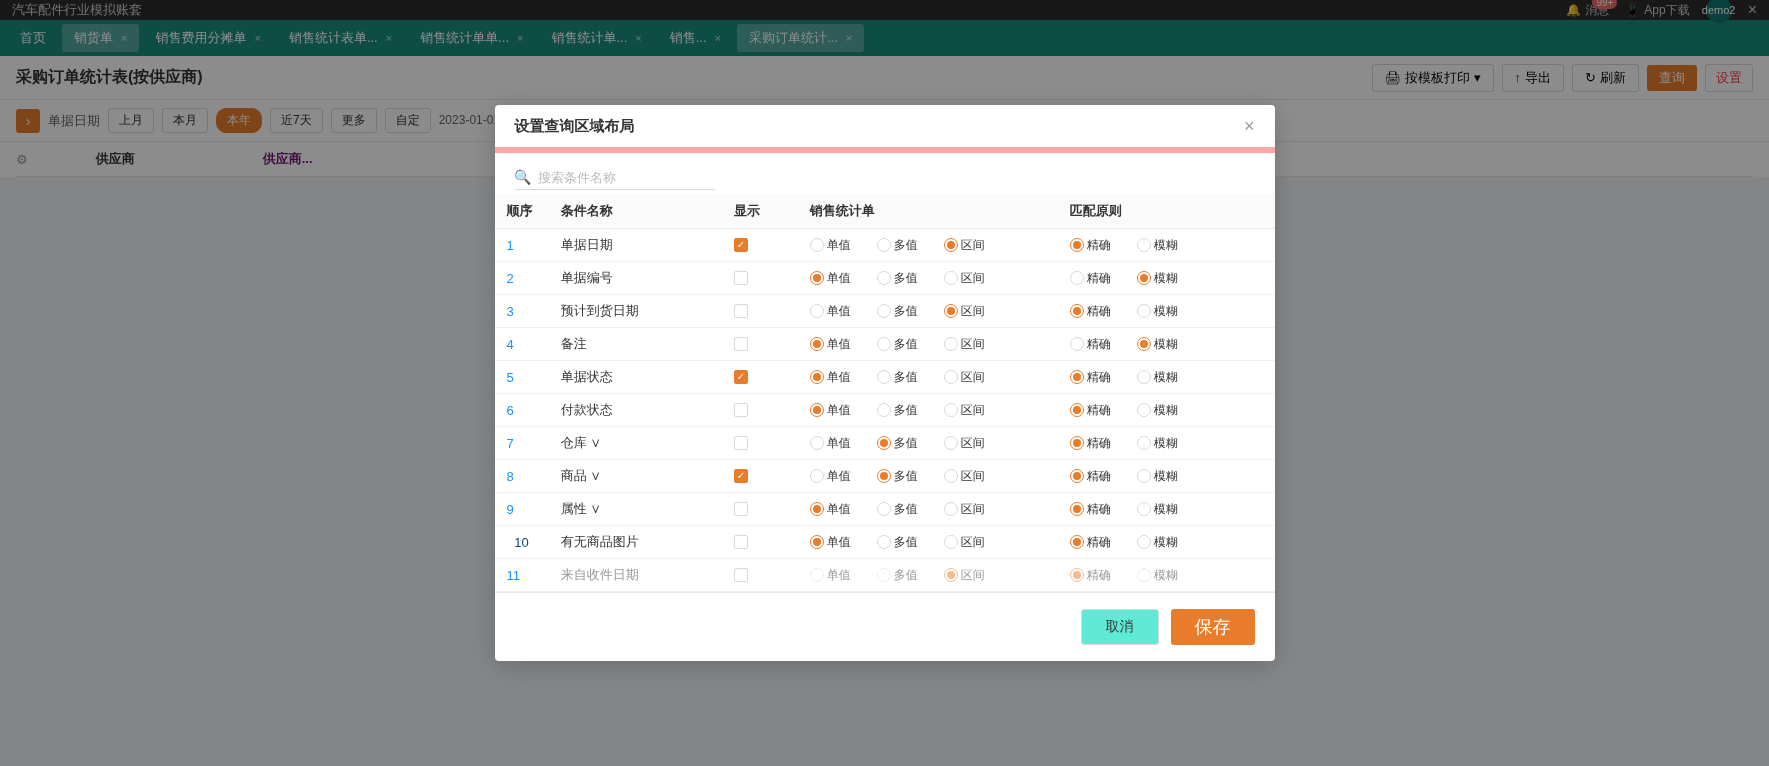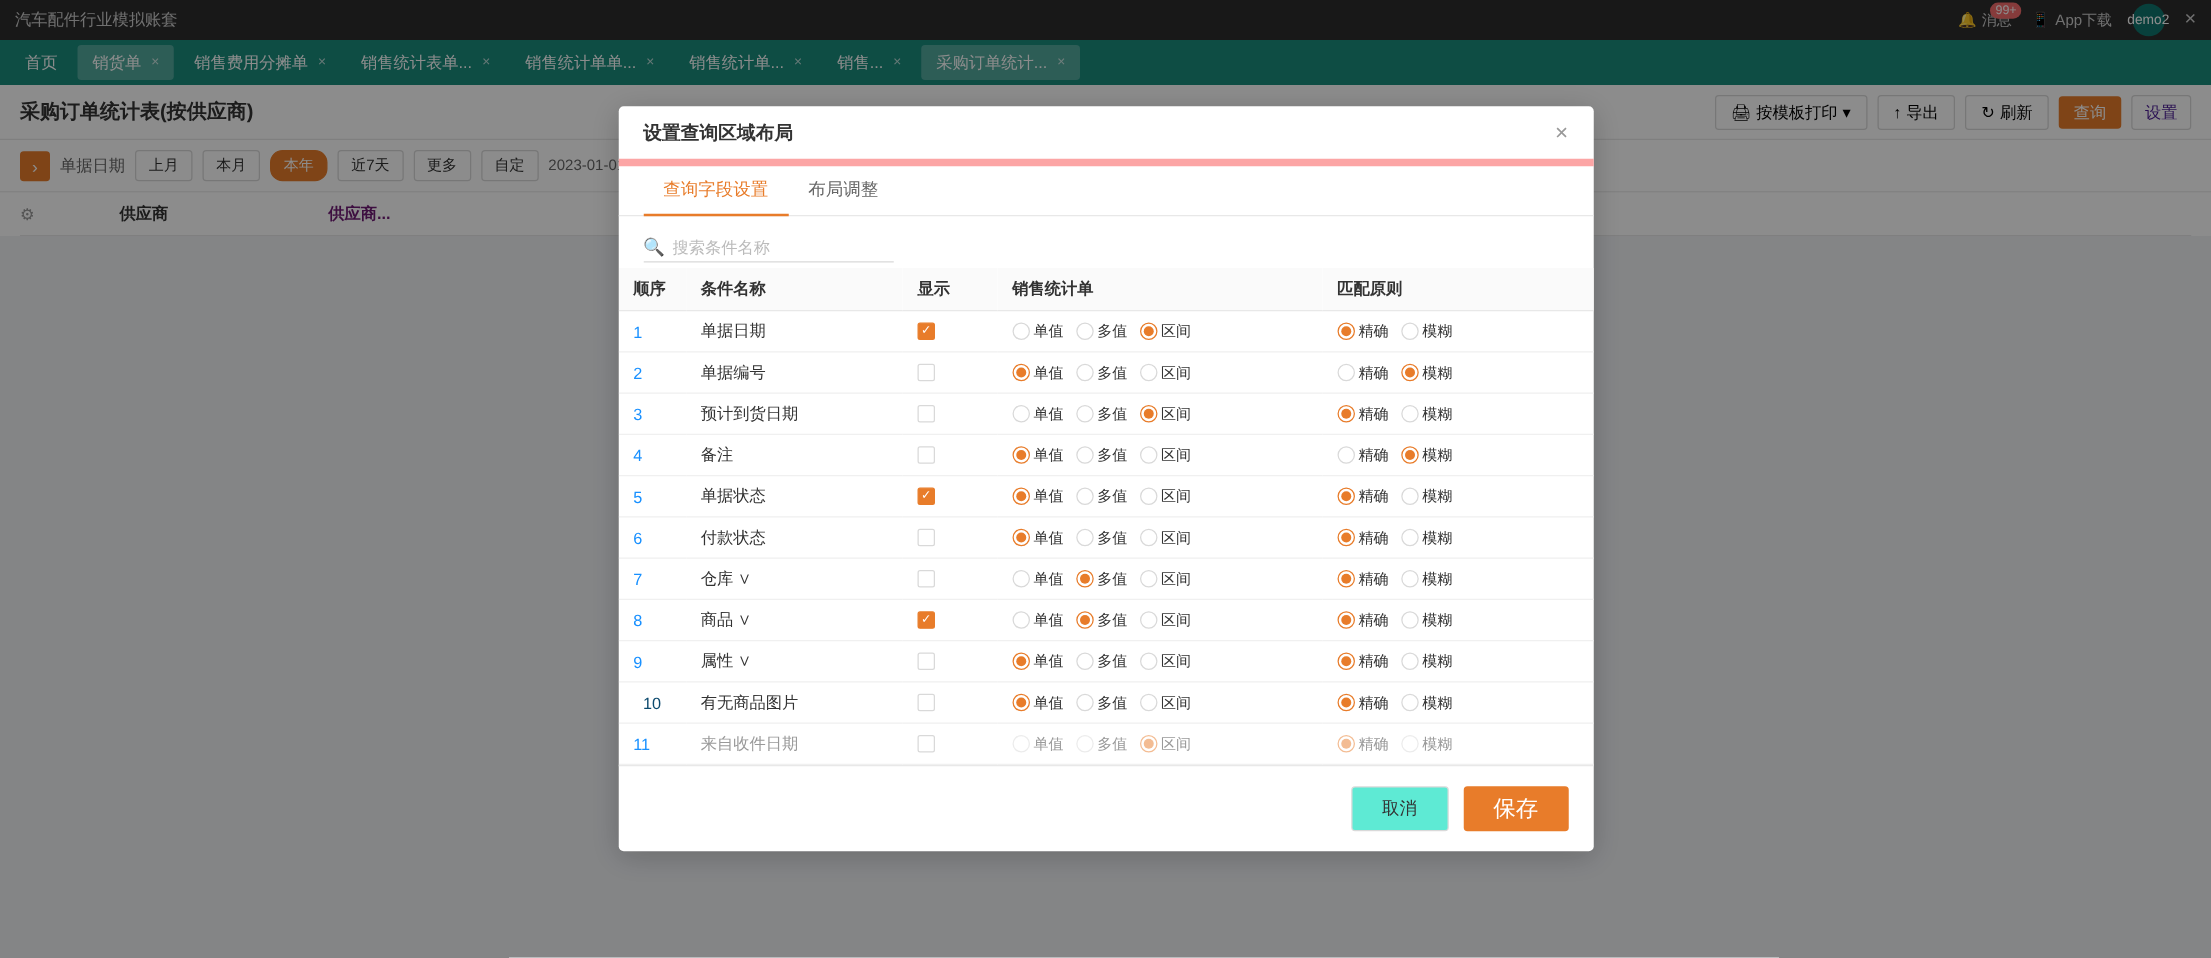--- a/index.html
+++ b/index.html
@@ -1,20 +1,20 @@
 <!DOCTYPE html>
 <html><head>
   <meta charset="utf-8">
   <style>
     * { box-sizing: border-box; margin: 0; padding: 0; }
     body { font-family: 'Microsoft YaHei', Arial, sans-serif; font-size: 13px; background: #f0f2f5; overflow: hidden; }
 
     
     .top-bar {
-      height: 32px;
+      height: 20px;
       background: #2d2d2d;
       display: flex;
       align-items: center;
       justify-content: space-between;
       padding: 0 12px;
       color: #ccc;
       font-size: 12px;
     }
     .top-bar-left { color: #ccc; font-size: 13px; }
     .top-bar-right { display: flex; align-items: center; gap: 16px; }
@@ -54,21 +54,21 @@
       display: flex;
       align-items: center;
       justify-content: space-between;
       padding: 0 16px;
       border-bottom: 1px solid #e8e8e8;
     }
     .page-title { font-size: 16px; font-weight: bold; color: #333; }
     .header-actions { display: flex; align-items: center; gap: 8px; }
     .btn-outline { border: 1px solid #d9d9d9; background: #fff; border-radius: 3px; padding: 4px 12px; cursor: pointer; font-size: 13px; display: flex; align-items: center; gap: 4px; }
     .btn-primary { background: #e87c2a; border: none; color: #fff; border-radius: 3px; padding: 4px 12px; cursor: pointer; font-size: 13px; }
-    .btn-set { background: #fff; border: 1px solid #d9d9d9; border-radius: 3px; padding: 4px 10px; cursor: pointer; font-size: 13px; color: #4c1d95; }
+    .btn-set { background: #fff; border: 1px solid #d9d9d9; border-radius: 3px; padding: 4px 10px; cursor: pointer; font-size: 13px; color: #ef4444; }
 
     
     .filter-bar {
       background: #fff;
       padding: 8px 16px;
       display: flex;
       align-items: center;
       gap: 8px;
       border-bottom: 1px solid #e8e8e8;
     }
@@ -186,21 +186,21 @@
       z-index: 1;
     }
     .settings-table tbody td {
       padding: 7px 12px;
       border-bottom: 1px solid #f0f0f0;
       font-size: 13px;
       color: #333;
     }
 
     
-    .radio-group { display: flex; align-items: center; gap: 10px; }
+    .radio-group { display: flex; align-items: center; gap: 26px; }
     .radio-item { display: flex; align-items: center; gap: 3px; cursor: pointer; }
     .radio-circle {
       width: 14px; height: 14px; border-radius: 50%; border: 1px solid #d9d9d9; background: #fff;
       display: flex; align-items: center; justify-content: center; flex-shrink: 0;
     }
     .radio-circle.checked { border-color: #e87c2a; }
     .radio-circle.checked::after {
       content: ''; width: 8px; height: 8px; border-radius: 50%; background: #e87c2a;
     }
     .radio-label { font-size: 12px; color: #333; }
@@ -339,28 +339,20 @@
 </div>
 
 <div class="overlay">
   <div class="dialog">
 
     <div class="dialog-header">
       <span class="dialog-title">设置查询区域布局</span>
       <button class="dialog-close">×</button>
     </div>
 
-    <div class="dialog-tabs">
-      <div class="dialog-tab active">
-        <span>查询字段设置</span>
-      </div>
-      <div class="dialog-tab">
-        <span>布局调整</span>
-      </div>
-    </div>
 
     <div class="dialog-search">
       <div class="search-input-wrap">
         <span class="search-icon">🔍</span>
         <input class="search-input" type="text" placeholder="搜索条件名称" style="">
       </div>
     </div>
 
     <div class="dialog-body">
       <div class="settings-table">

